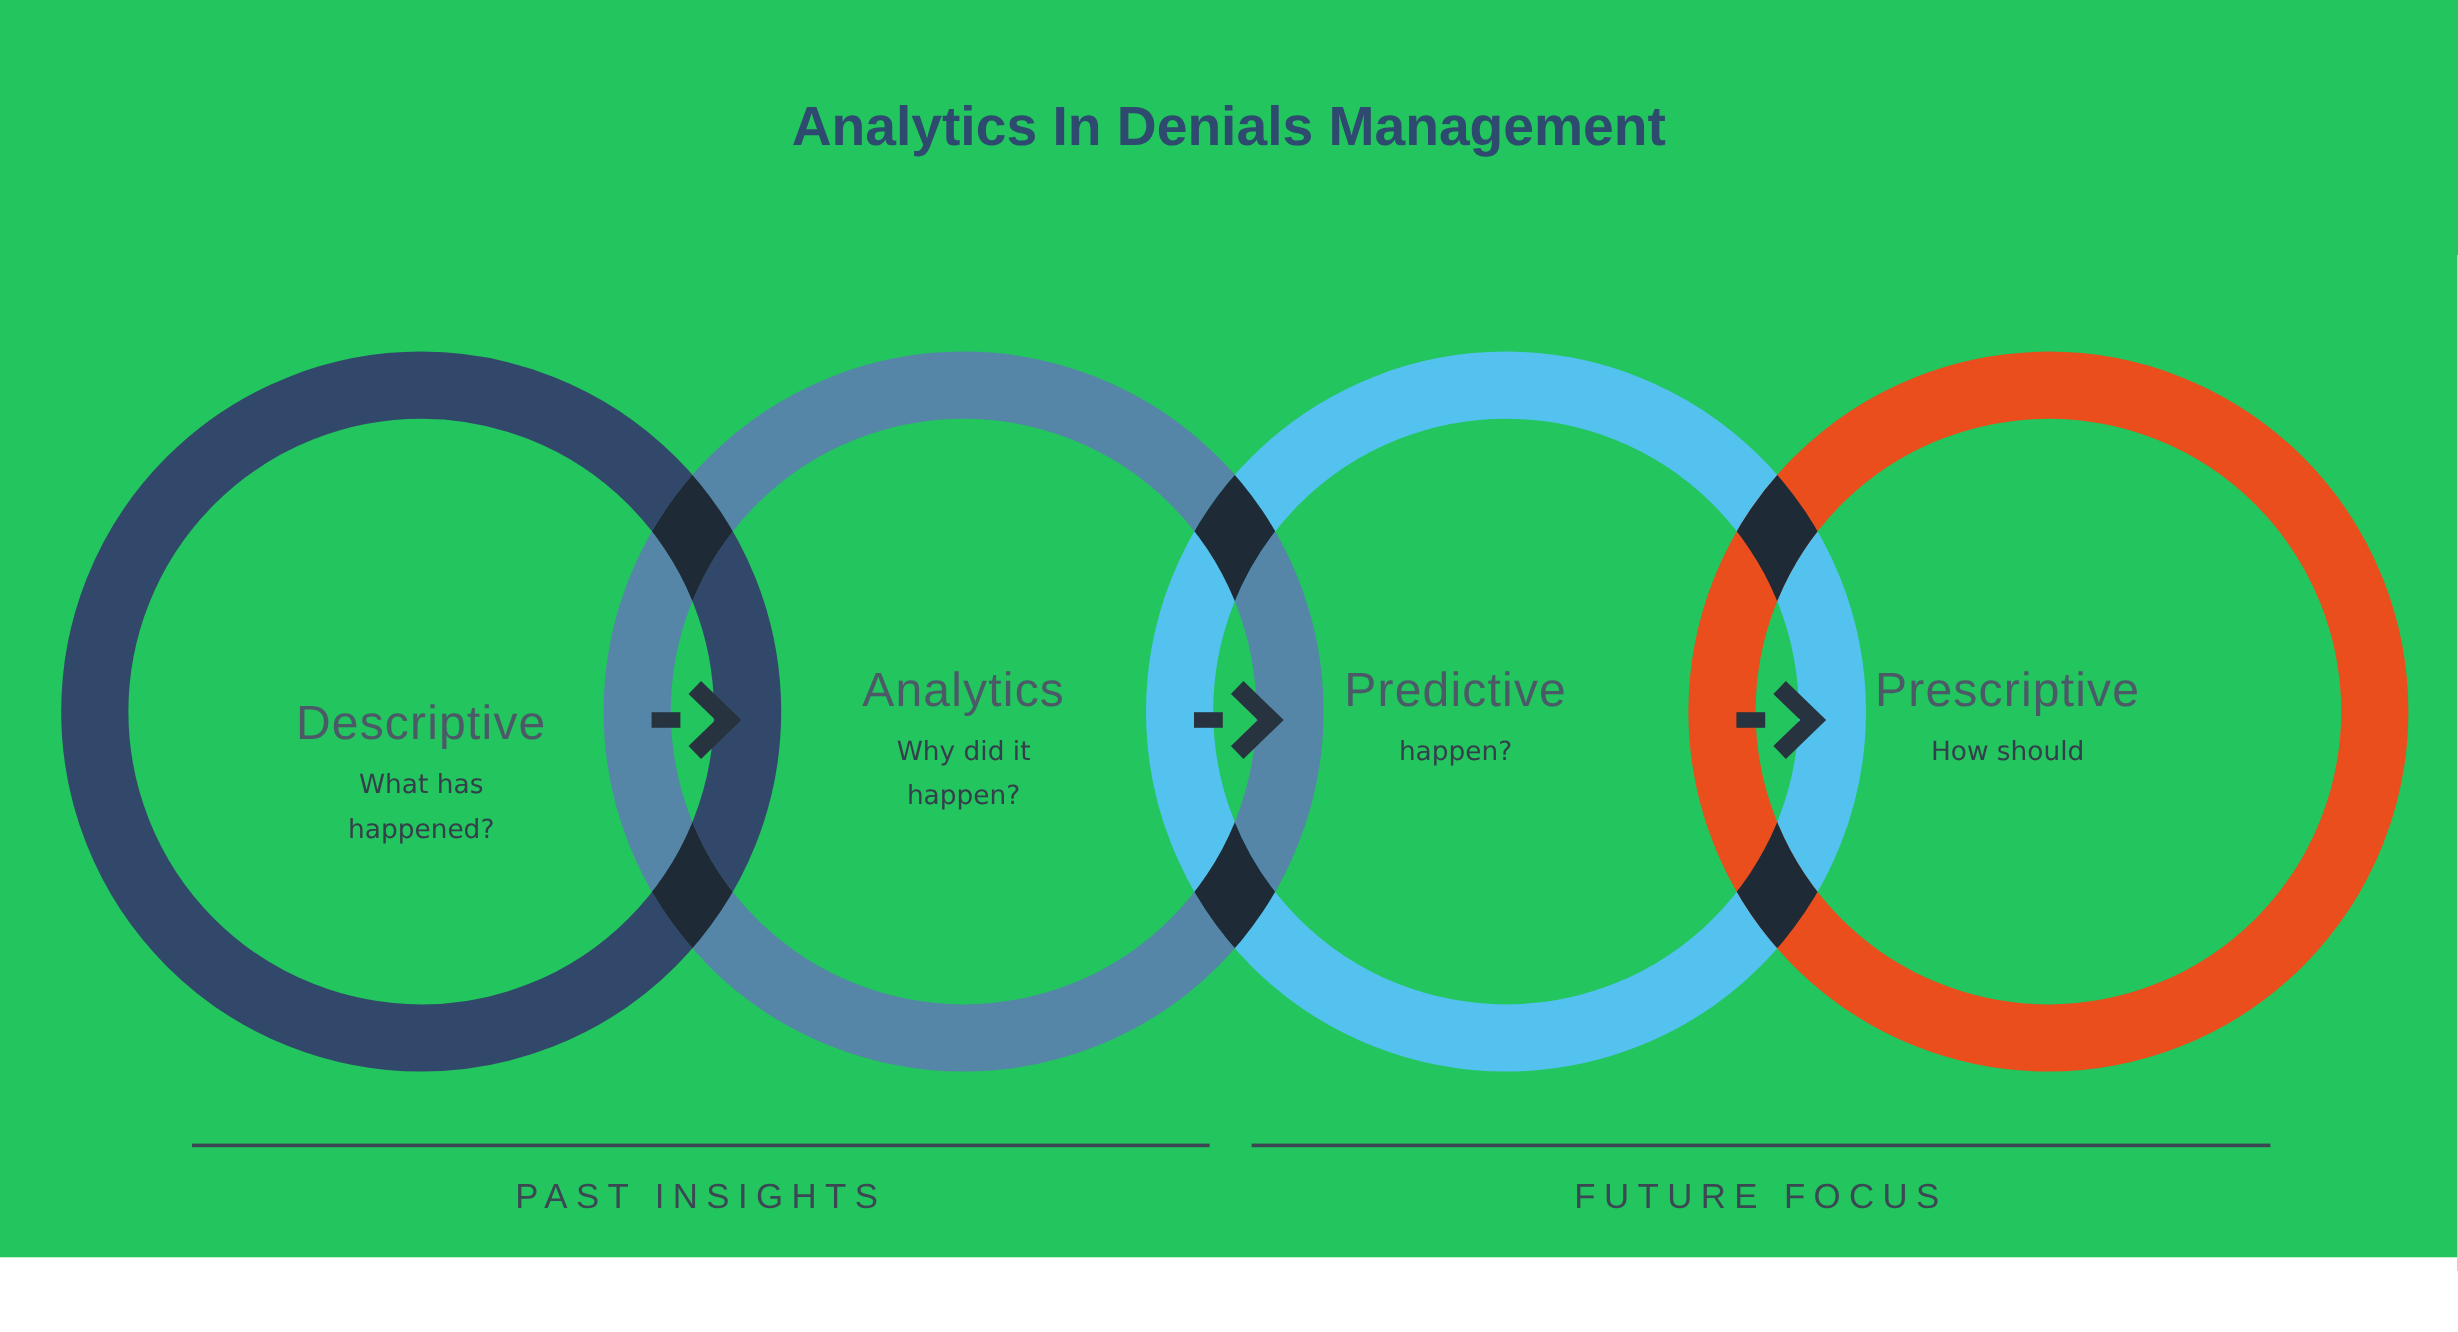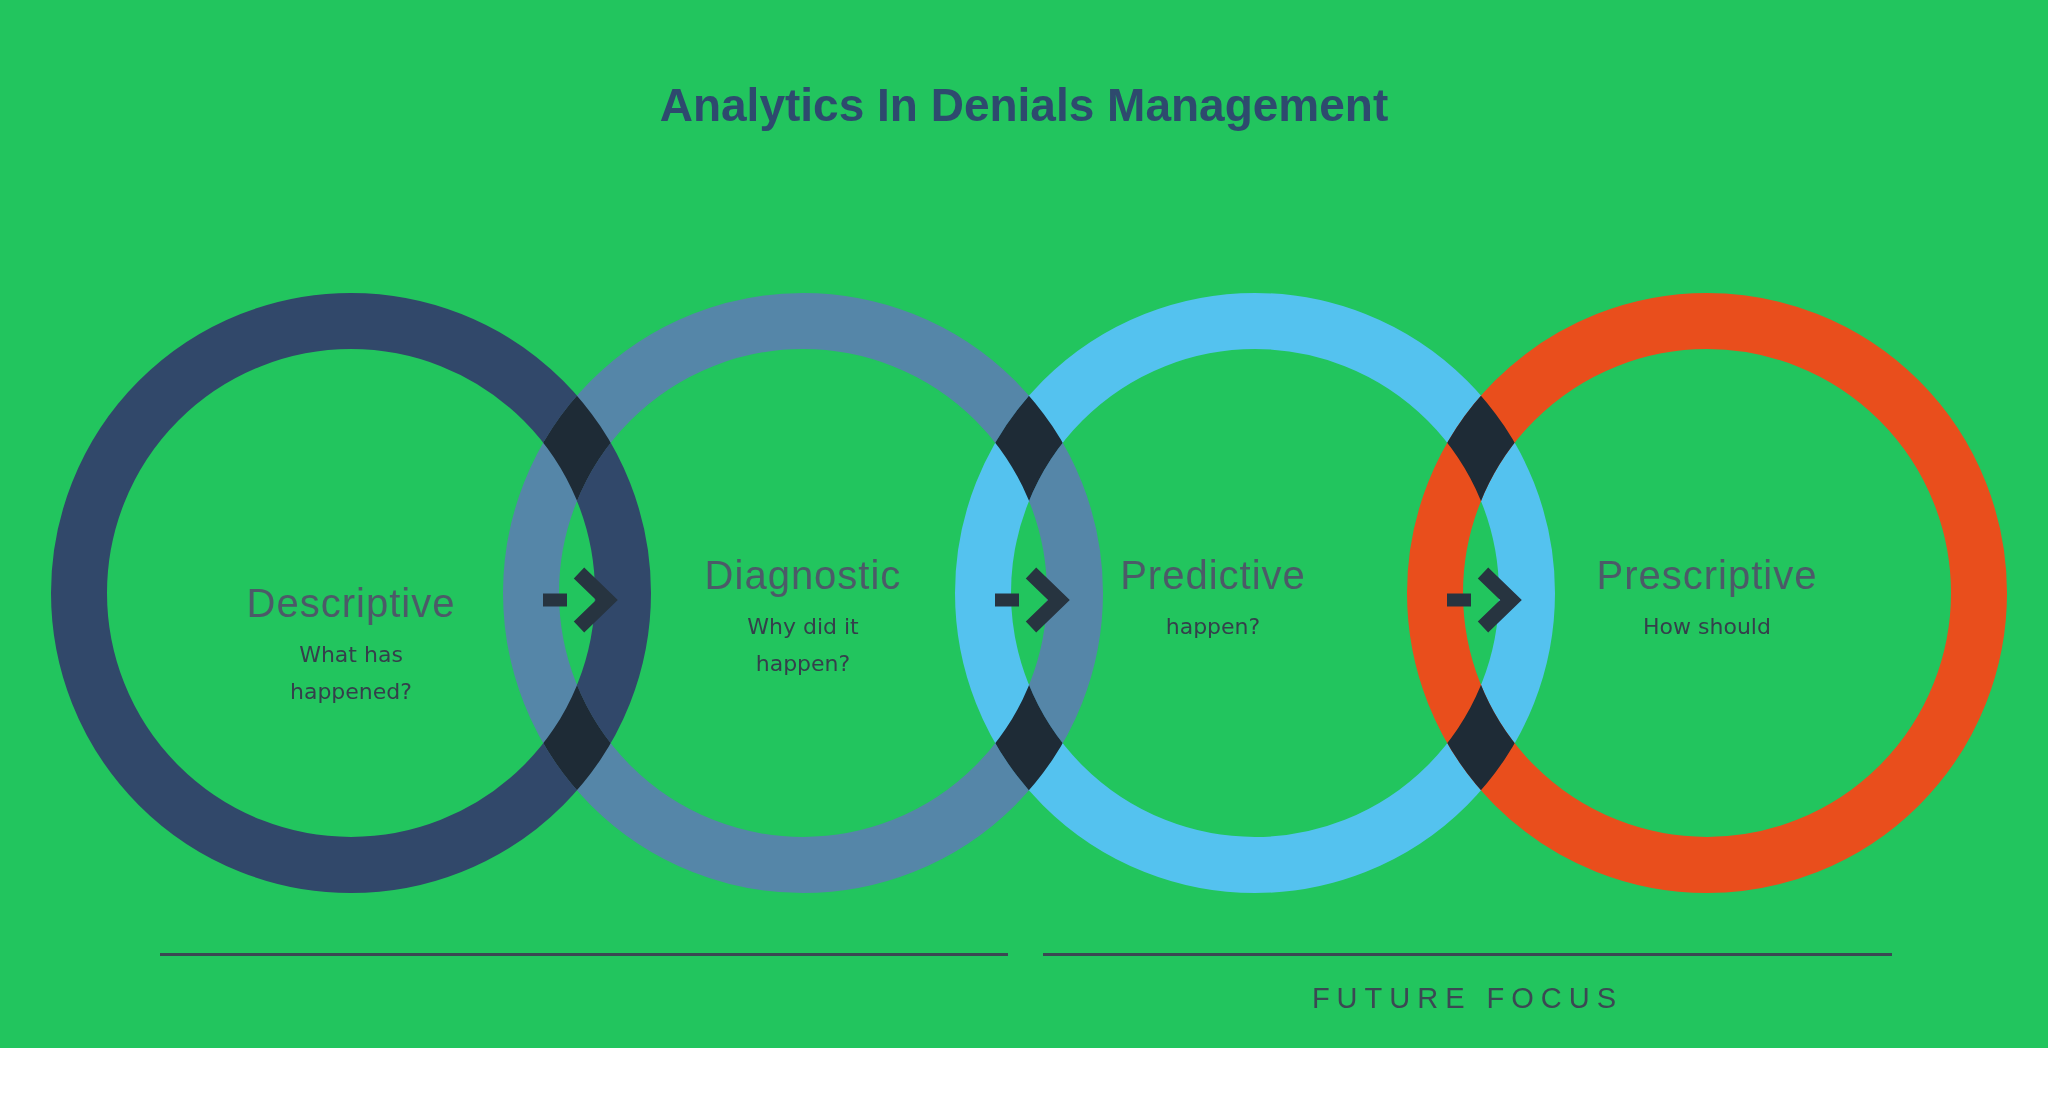--- a/index.html
+++ b/index.html
@@ -46,21 +46,21 @@
     margin-top: 10px;
     font-family: "DejaVu Sans", sans-serif;
     font-weight: 400;
     font-size: 22px;
     line-height: 37px;
     color: #353f4b;
   }
   .stage-1 { left: 161px; margin-top: 28px; }  
   .stage-2 { left: 613px; }  
   .stage-3 { left: 1023px; } 
-  .stage-4 { left: 1517px; } 
+  .stage-4 { left: 1483px; } 
   .divider {
     position: absolute;
     top: 953px;
     height: 3px;
     background: #3b4853;
   }
   .divider-1 { left: 160px; width: 848px; }
   .divider-2 { left: 1043px; width: 849px; }
   .group-label {
     position: absolute;
@@ -126,21 +126,21 @@
 
   <div class="stage-text stage-1">
     <div class="stage-name">Descriptive</div>
     <div class="stage-question">
       <div>What has</div>
       <div>happened?</div>
     </div>
   </div>
 
   <div class="stage-text stage-2">
-    <div class="stage-name">Diagnostic</div>
+    <div class="stage-name">Analytics</div>
     <div class="stage-question">
       <div>Why did it</div>
       <div>happen?</div>
     </div>
   </div>
 
   <div class="stage-text stage-3">
     <div class="stage-name">Predictive</div>
     <div class="stage-question">
       <div>happen?</div>
@@ -149,15 +149,16 @@
 
   <div class="stage-text stage-4">
     <div class="stage-name">Prescriptive</div>
     <div class="stage-question">
       <div>How should</div>
     </div>
   </div>
 
   <div class="divider divider-1"></div>
   <div class="divider divider-2"></div>
+  <div class="group-label group-label-1">PAST INSIGHTS</div>
   <div class="group-label group-label-2">FUTURE FOCUS</div>
 
 </div>
 
 </body></html>

